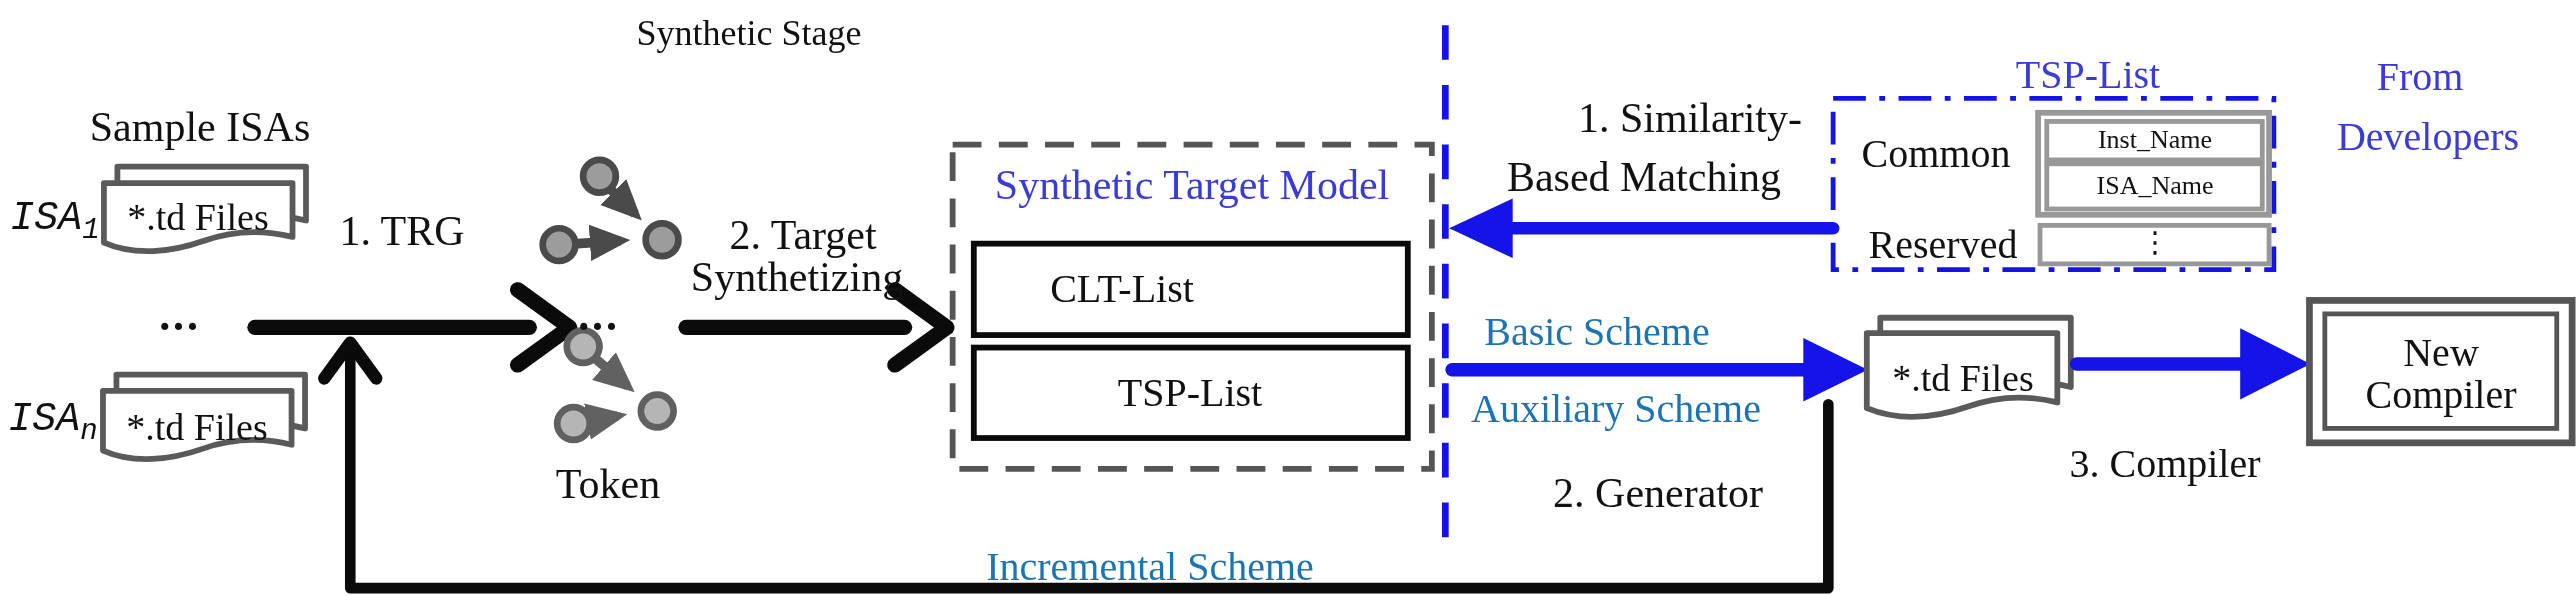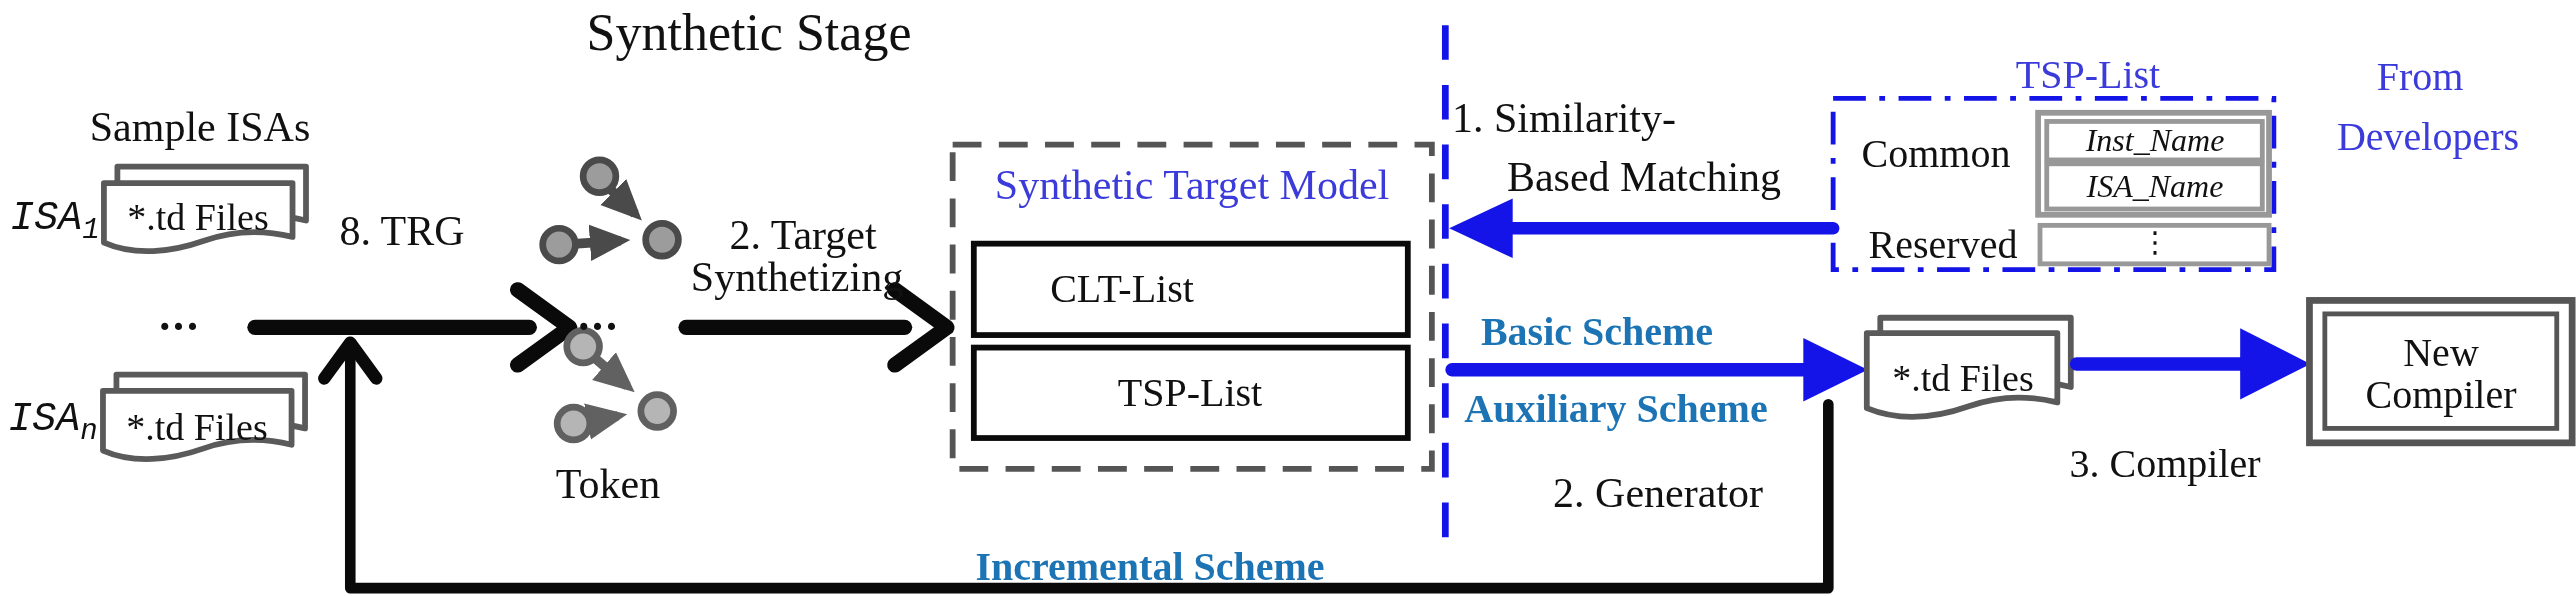--- a/index.html
+++ b/index.html
@@ -1,24 +1,24 @@
 <!DOCTYPE html>
 <html style="--label-blue: #3b3bdb; --arrow-blue: #1414e8; --scheme-teal: #1c74b4; --ink: #111111; --doc-gray: #5a5a5a; --box-gray: #555555; --table-gray: #989898; --node-dark-fill: #9c9c9c; --node-dark-stroke: #4a4a4a; --node-light-fill: #b5b5b5; --node-light-stroke: #606060;"><head>
 <meta charset="utf-8">
 <style>
   html,body{margin:0;padding:0;background:#fff;}
   .canvas{position:relative;width:2576px;height:597px;background:#fff;overflow:hidden;
           font-family:"Liberation Serif","DejaVu Serif",serif;color:var(--ink,#111);}
   .canvas svg{position:absolute;left:0;top:0;}
   .lbl{position:absolute;transform:translate(-50%,-50%);white-space:nowrap;line-height:1;
        font-family:"Liberation Serif","DejaVu Serif",serif;color:var(--ink,#111);}
-  .f50{font-size:52px;} .f44{font-size:42px;} .f42{font-size:40px;}
-  .f40{font-size:38px;} .f36{font-size:32px;font-style:italic;} .f30{font-size:29px;}
+  .f50{font-size:36px;} .f44{font-size:42px;} .f42{font-size:40px;}
+  .f40{font-size:38px;} .f36{font-size:26px;} .f30{font-size:29px;}
   .blue{color:var(--label-blue,#3b3bdb);}
-  .teal{color:var(--scheme-teal,#1c74b4);font-weight:bold;}
+  .teal{color:var(--scheme-teal,#1c74b4);}
   .it{font-style:italic;font-family:Liberation Mono, monospace;}
   .sub{font-size:29px;vertical-align:-9.6px;}
   .dots{font-size:44px;letter-spacing:2.9px;font-weight:bold;}
 </style>
 </head>
 <body>
 
 <div class="canvas">
 
   <svg width="2576" height="597" viewBox="0 0 2677 620">
@@ -111,32 +111,32 @@
 
   <div class="lbl f42 it" style="left:55px;top:222px"><span>ISA</span><sub class="sub">1</sub></div>
   <div class="lbl f40" style="left:198px;top:217px">*.td Files</div>
 
   <div class="lbl f42 it" style="left:53px;top:423px"><span>ISA</span><sub class="sub">n</sub></div>
   <div class="lbl f40" style="left:197px;top:427px">*.td Files</div>
 
   <div class="lbl dots" style="left:180px;top:316px">...</div>
   <div class="lbl dots" style="left:599px;top:316px">...</div>
 
-  <div class="lbl f44" style="left:402px;top:231px">8. TRG</div>
+  <div class="lbl f44" style="left:402px;top:231px">1. TRG</div>
 
   <div class="lbl f44" style="left:803px;top:235px">2. Target</div>
   <div class="lbl f44" style="left:797px;top:277px">Synthetizing</div>
 
   <div class="lbl f44" style="left:608px;top:484px">Token</div>
 
   <div class="lbl f44 blue" style="left:1192px;top:185px">Synthetic Target Model</div>
   <div class="lbl f42" style="left:1122px;top:289px">CLT-List</div>
   <div class="lbl f42" style="left:1190px;top:393px">TSP-List</div>
 
-  <div class="lbl f44" style="left:1564px;top:118px">1. Similarity-</div>
+  <div class="lbl f44" style="left:1690px;top:118px">1. Similarity-</div>
   <div class="lbl f44" style="left:1644px;top:177px">Based Matching</div>
 
   <div class="lbl f42 blue" style="left:2088px;top:75px">TSP-List</div>
   <div class="lbl f42" style="left:1936px;top:154px">Common</div>
   <div class="lbl f36" style="left:2155px;top:140px">Inst_Name</div>
   <div class="lbl f36" style="left:2155px;top:186px">ISA_Name</div>
   <div class="lbl f42" style="left:1943px;top:245px">Reserved</div>
   <div class="lbl f30" style="left:2155px;top:242px">⋮</div>
 
   <div class="lbl f42 blue" style="left:2420px;top:77px">From</div>

